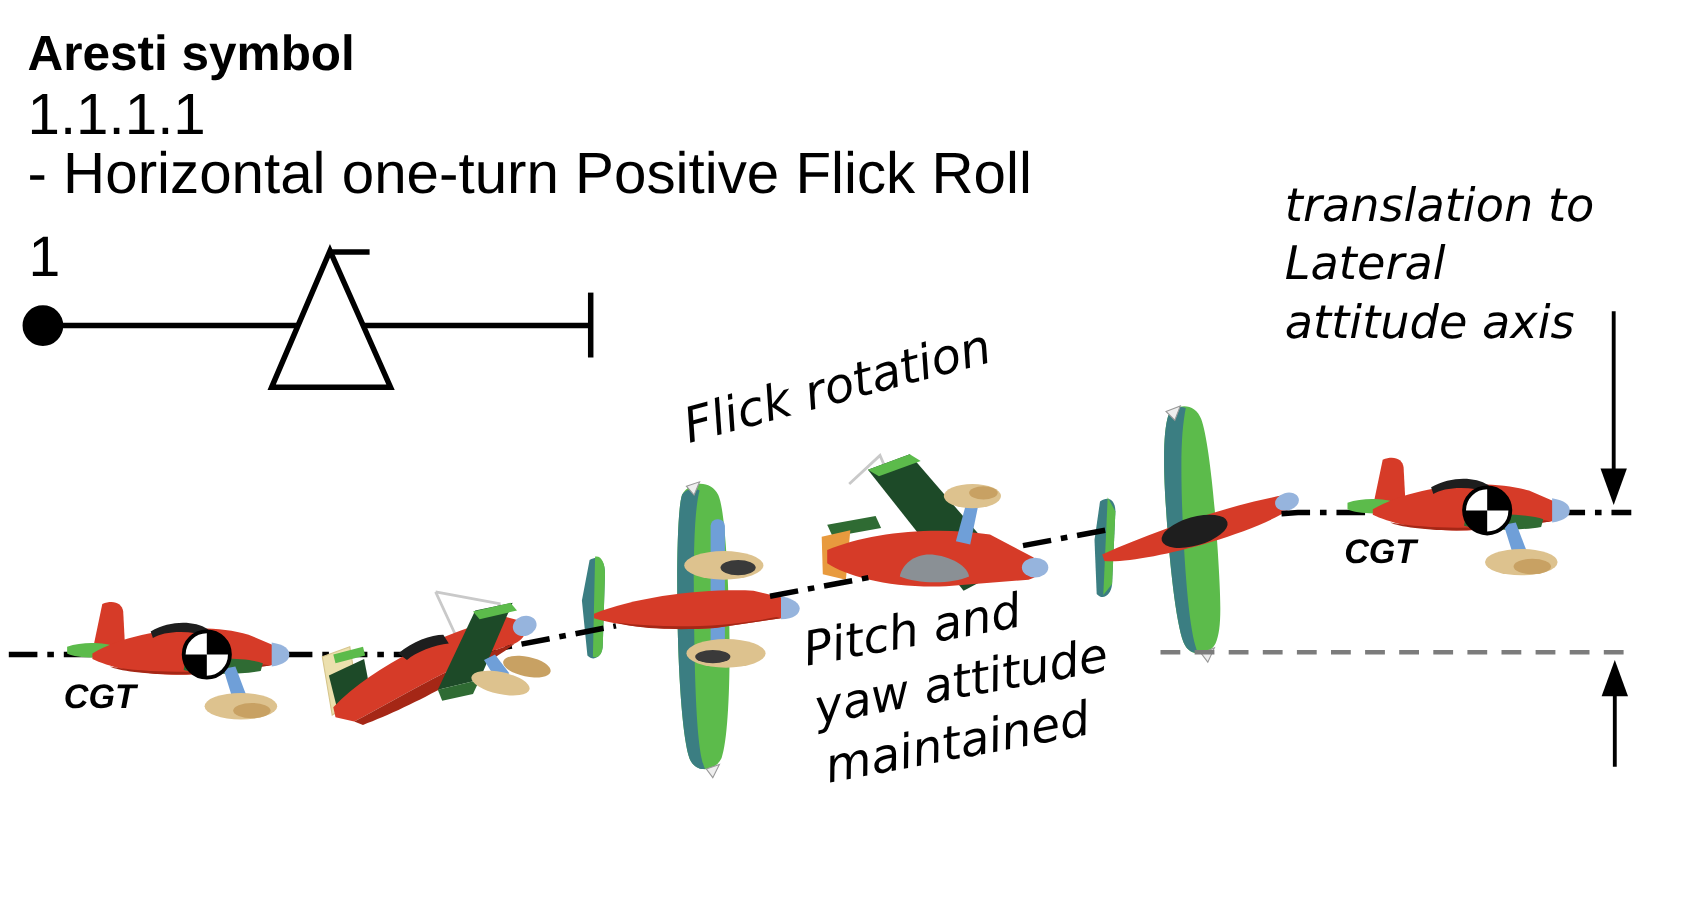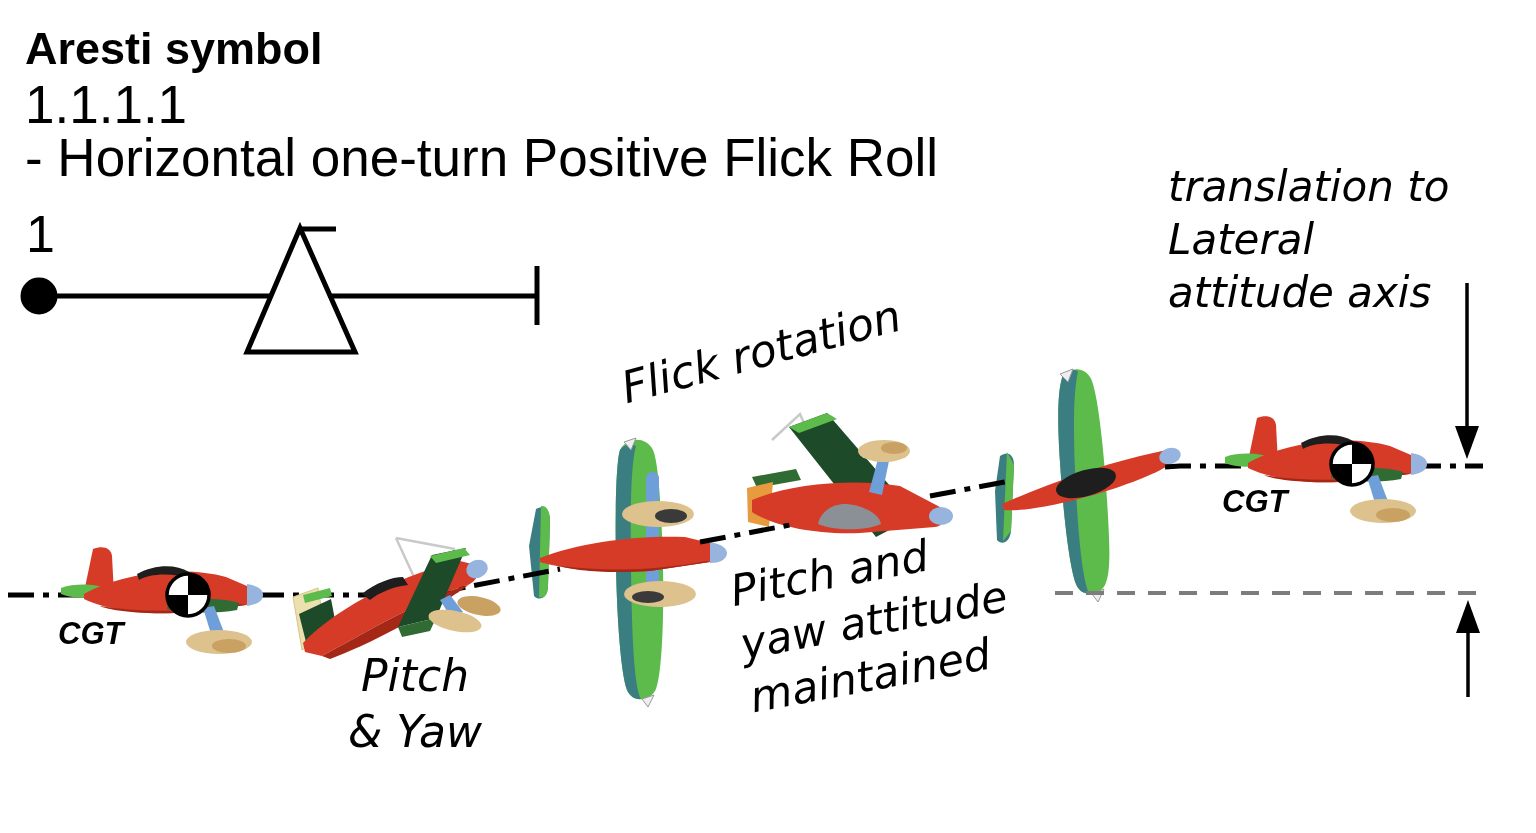--- a/index.html
+++ b/index.html
@@ -173,24 +173,20 @@
     <div>Lateral</div>
     <div>attitude axis</div>
   </div>
 
   <div class="abs ital flick" style="left:596px;top:296px;">Flick rotation</div>
 
   <div class="abs cgt" style="left:58px;top:616px;">CGT</div>
 
   <div class="abs cgt" style="left:1222px;top:484px;">CGT</div>
 
-  <div class="abs ital pitchyaw" style="left:330px;top:648px;">
-    <div>Pitch</div>
-    <div>&amp; Yaw</div>
-  </div>
 
   <div class="abs ital attitude" style="left:726px;top:565px;">
     <div>Pitch and</div>
     <div>yaw attitude</div>
     <div>maintained</div>
   </div>
 
 </div>
 
 </body></html>

